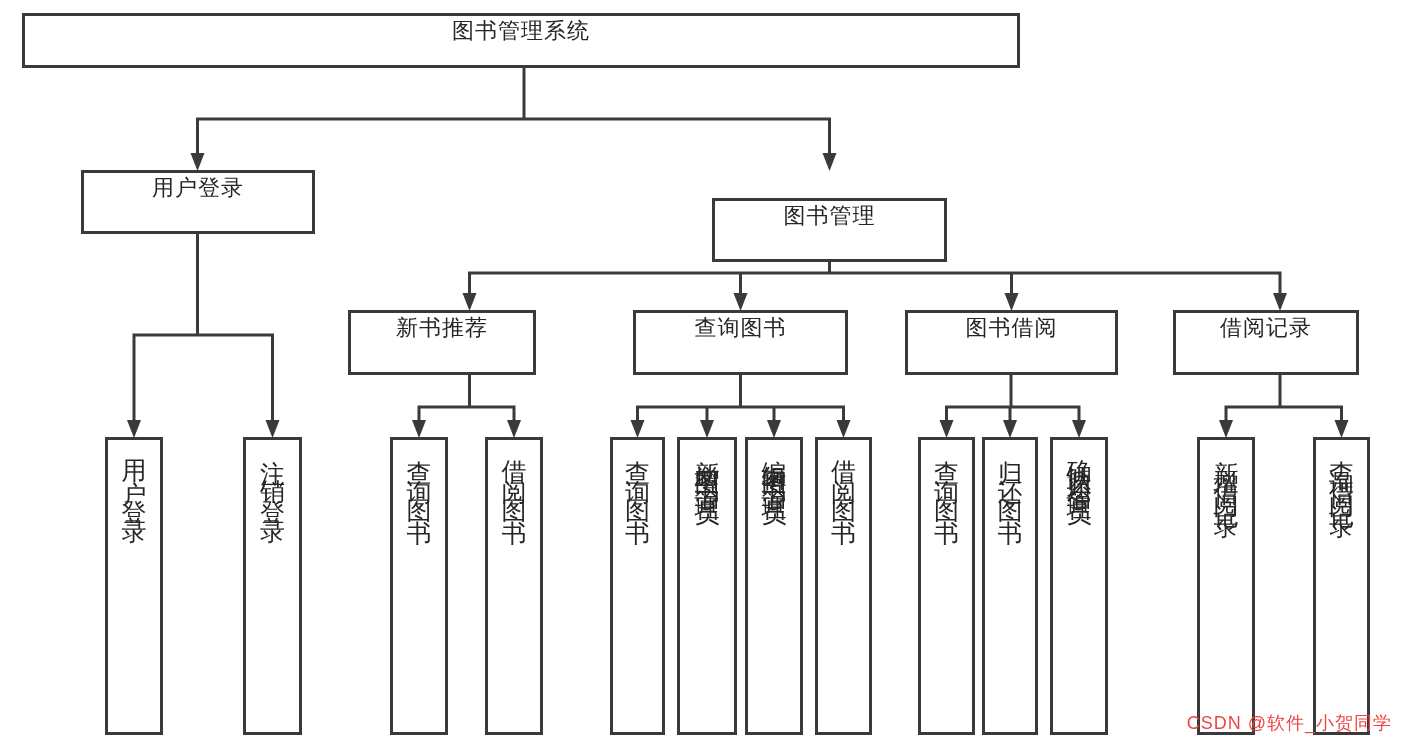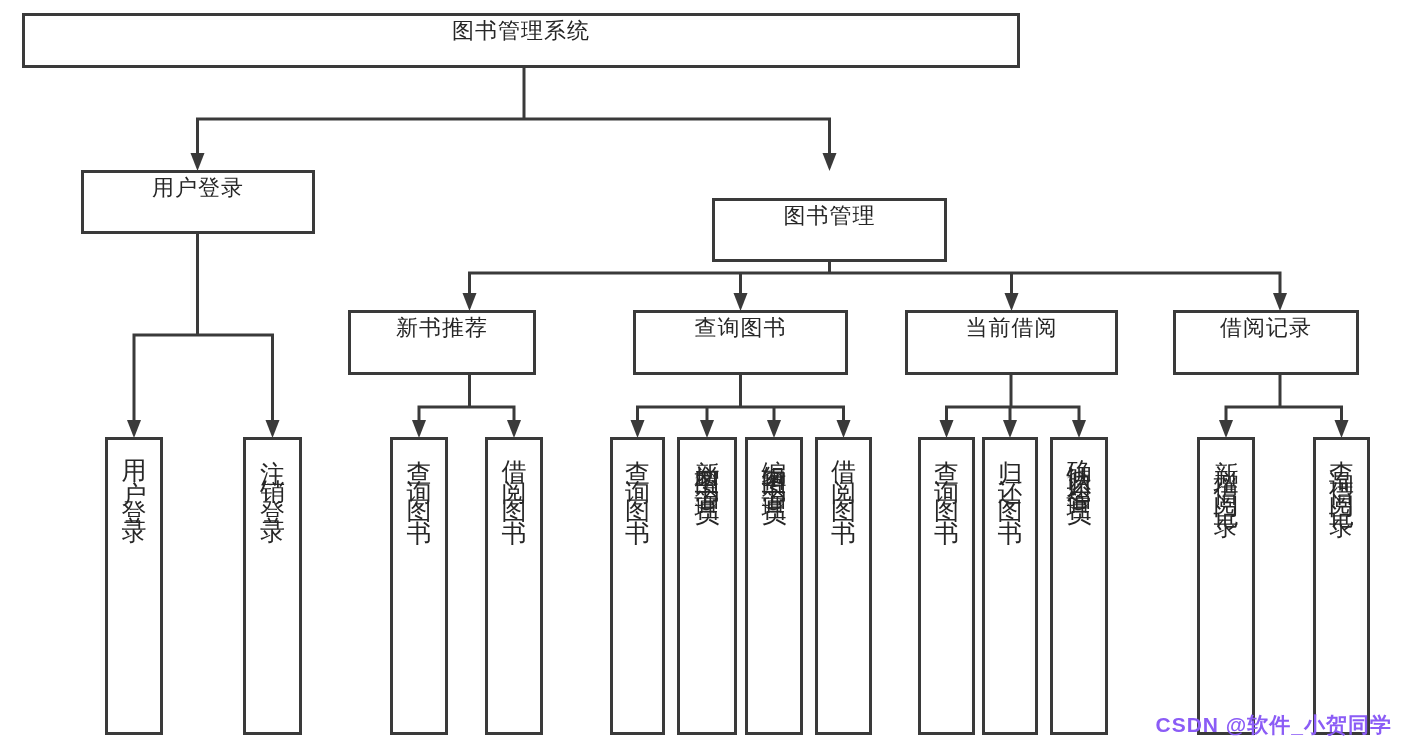--- a/index.html
+++ b/index.html
@@ -34,26 +34,25 @@
     white-space: nowrap;
     line-height: 1;
   }
   .ls4 { letter-spacing: 20px; }
   .ls6 { letter-spacing: 11px; }
   .ls9 { letter-spacing: 6px; }
   .watermark {
     position: absolute;
     top: 711px;
     right: 13px;
-    font-size: 21px;
+    font-size: 18px;
     letter-spacing: 1px;
-    color: #8b5cf6;
+    color: #ef4444;
     white-space: nowrap;
     z-index: 5;
-    font-weight: bold;
   }
   .line { stroke: #3a3a3a; stroke-width: 3; fill: none; }
   .head { fill: #3a3a3a; stroke: none; }
 </style>
 </head>
 <body>
 
 <div class="canvas">
 
   <svg class="connectors" viewBox="0 0 1405 747" xmlns="http://www.w3.org/2000/svg">
@@ -115,21 +114,21 @@
     <span>图书管理</span>
   </div>
 
   <div class="box hbox" style="left:348px; top:310px; width:188px; height:65px;">
     <span>新书推荐</span>
   </div>
   <div class="box hbox" style="left:633px; top:310px; width:215px; height:65px;">
     <span>查询图书</span>
   </div>
   <div class="box hbox" style="left:905px; top:310px; width:213px; height:65px;">
-    <span>当前借阅</span>
+    <span>图书借阅</span>
   </div>
   <div class="box hbox" style="left:1173px; top:310px; width:186px; height:65px;">
     <span>借阅记录</span>
   </div>
 
   <div class="box vbox" style="left:105px; top:437px; width:58px; height:298px;">
     <span class="vtext ls4">用户登录</span>
   </div>
   <div class="box vbox" style="left:243px; top:437px; width:59px; height:298px;">
     <span class="vtext ls4">注销登录</span>

